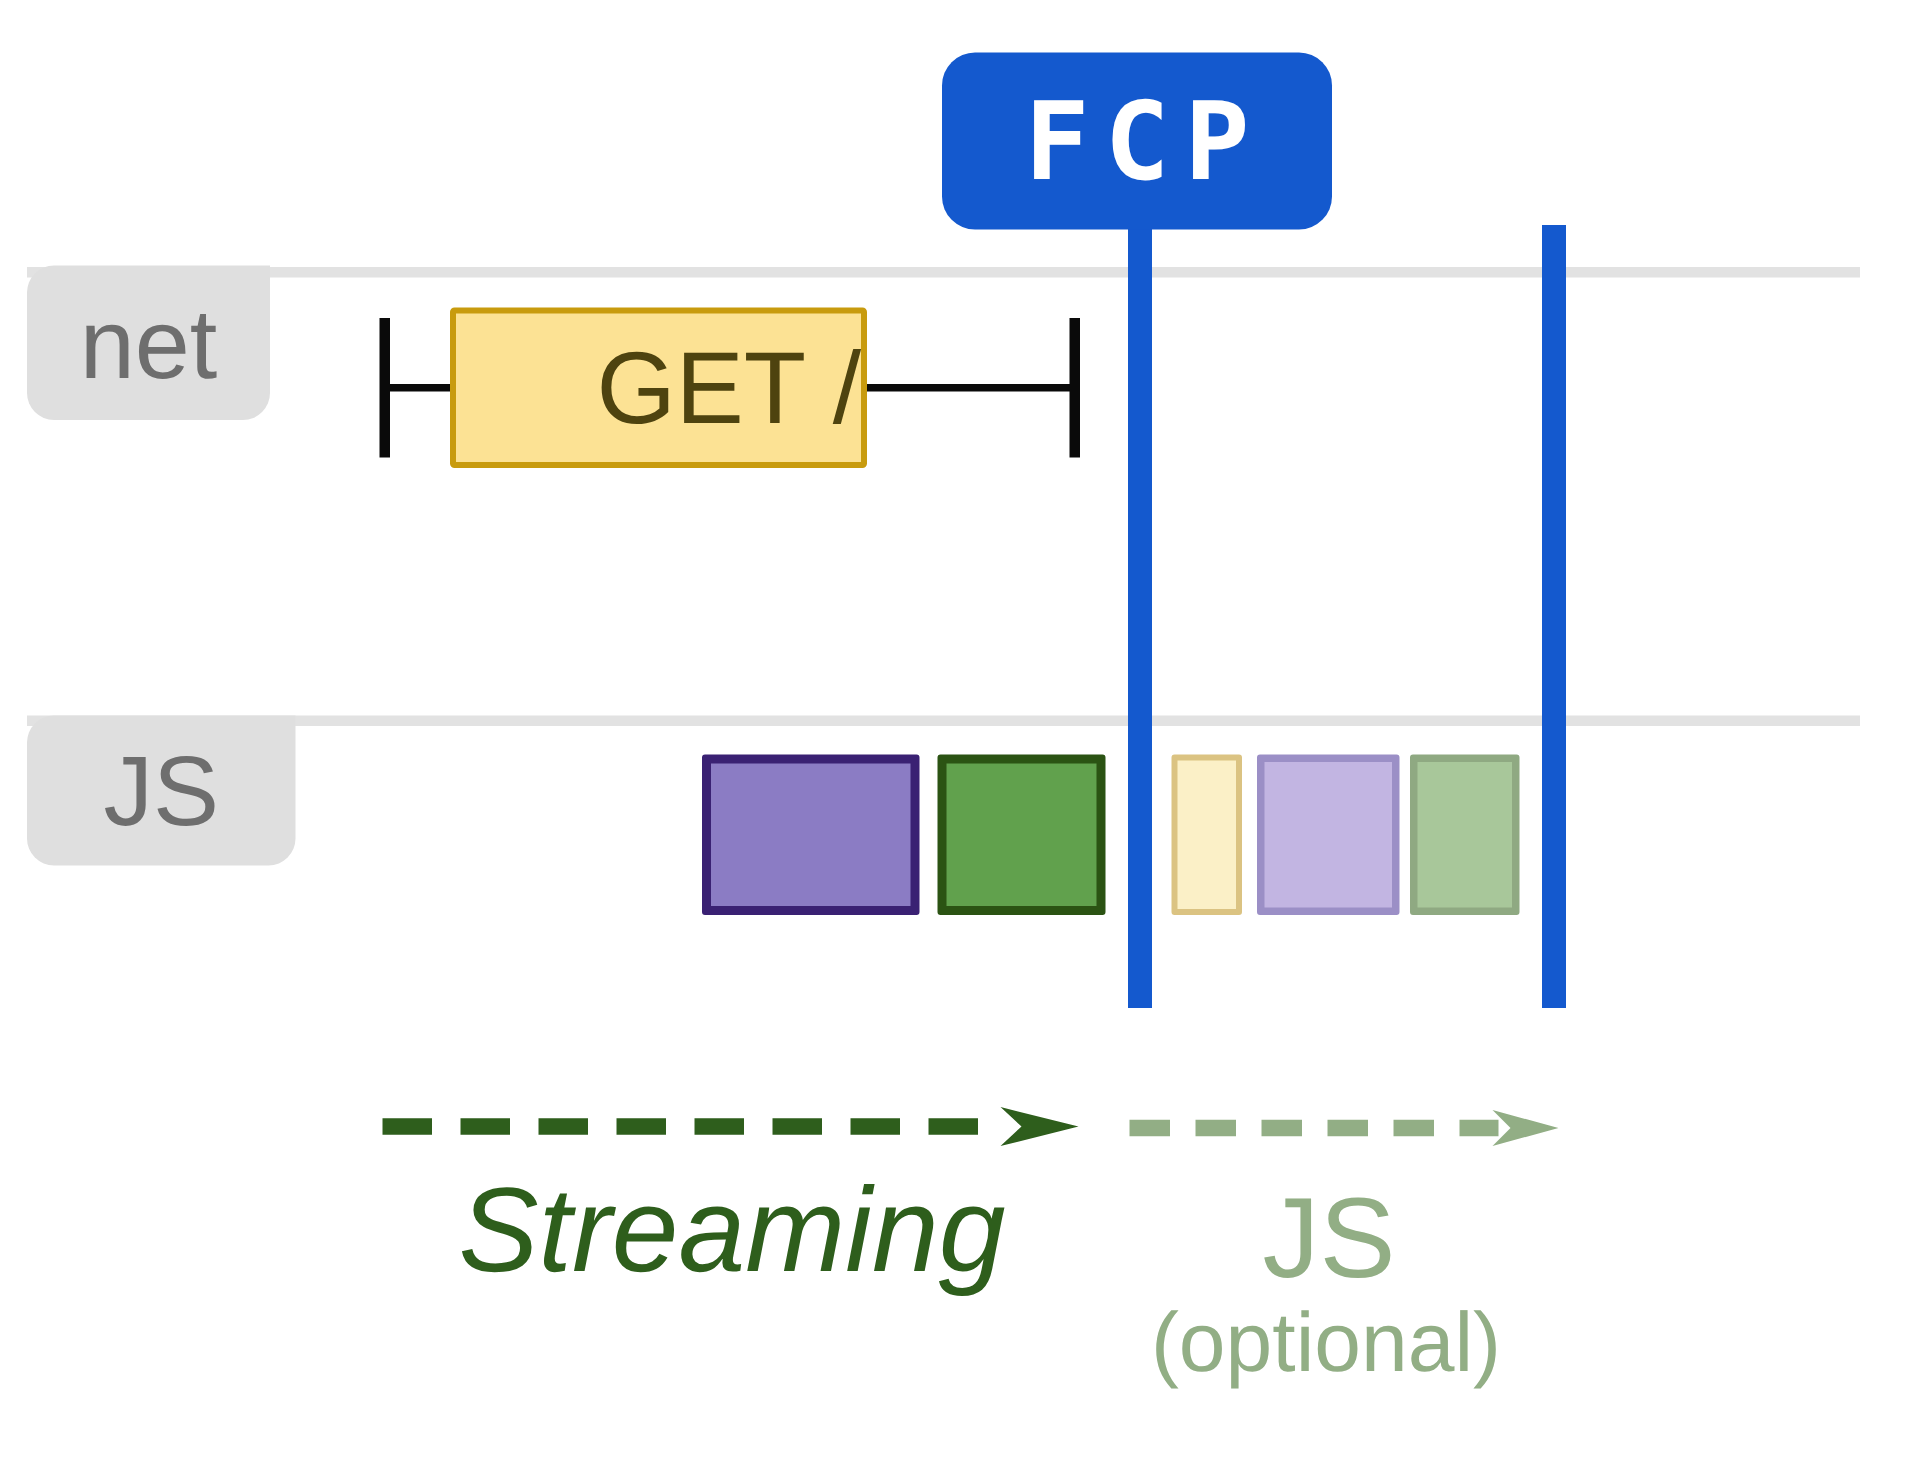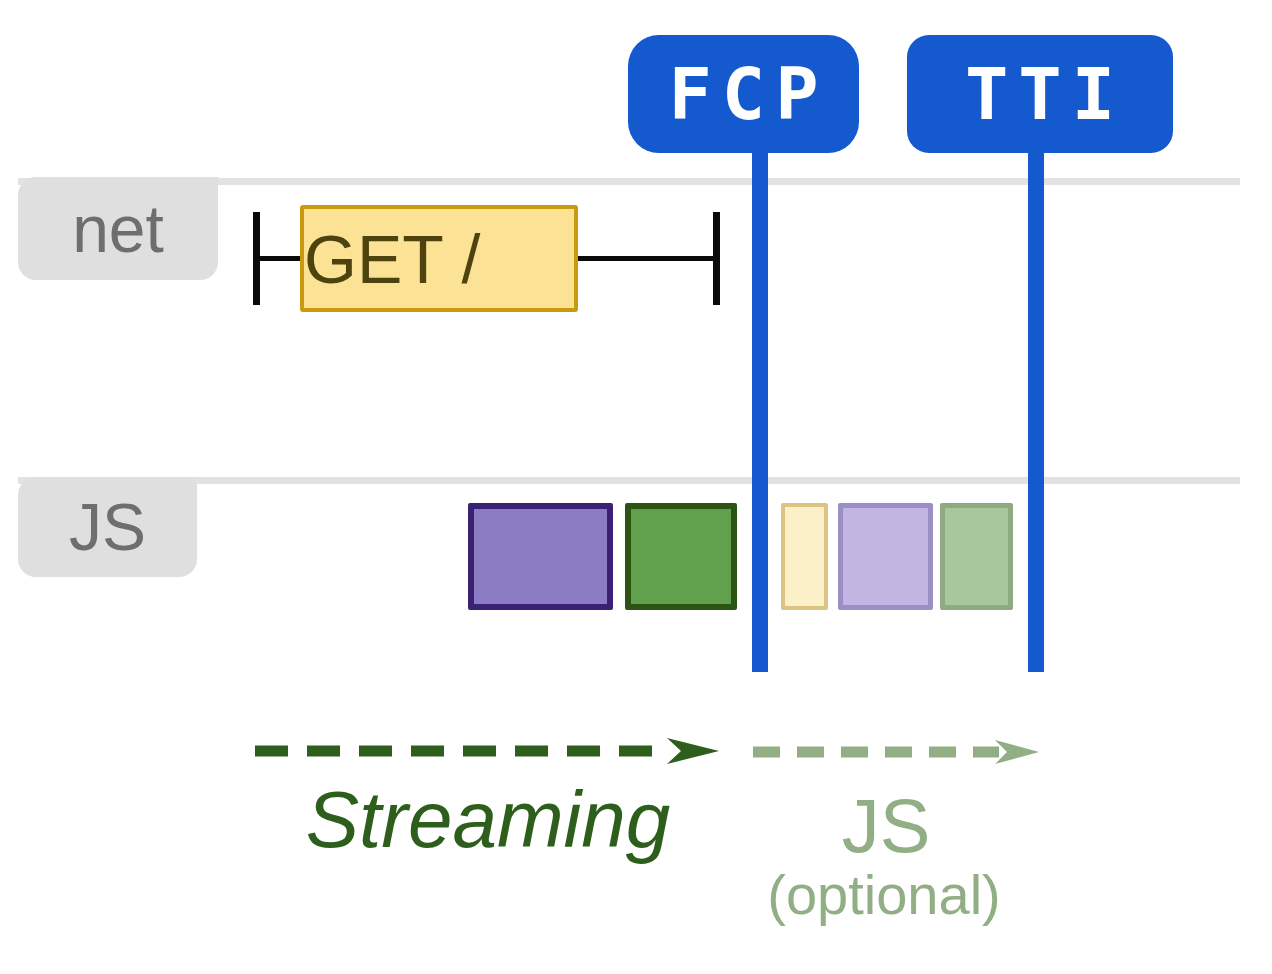--- a/index.html
+++ b/index.html
@@ -70,21 +70,21 @@
     left: 300px;
     top: 205px;
     width: 278px;
     height: 107px;
     box-sizing: border-box;
     background: var(--request-fill, #FCE294);
     border: 4px solid var(--request-border, #C89B0E);
     border-radius: 3px;
     display: flex;
     align-items: center;
-    justify-content: flex-start;
+    justify-content: flex-end;
     color: var(--request-text, #4E430F);
     font-size: 68px;
   }
 
   
   .task {
     top: 503px;
     height: 107px;
     box-sizing: border-box;
     border-radius: 2px;
@@ -110,28 +110,25 @@
 <body>
 
 <div class="stage">
 
   <div class="abs lane-line" style="top:178px;"></div>
   <div class="abs lane-line" style="top:477px;"></div>
 
   <div class="abs marker-line" style="left:752px;"></div>
   <div class="abs marker-line" style="left:1028px;"></div>
 
-  <div class="abs badge" style="left:628px; width:231px;border-radius:31px;">
+  <div class="abs badge" style="left:628px; width:260px;">
     <span>FCP</span>
   </div>
-  <div class="abs badge" style="left:907px; width:266px;">
-    <span>TTI</span>
-  </div>
 
-  <div class="abs lane-tab" style="top:177px; width:200px; height:103px;">
+  <div class="abs lane-tab" style="top:177px; width:162px; height:103px;">
     <span>net</span>
   </div>
   <div class="abs lane-tab" style="top:477px; width:179px; height:100px;">
     <span>JS</span>
   </div>
 
   <div class="abs req-line" style="left:256px; width:462px;"></div>
   <div class="abs tick" style="left:253px;"></div>
   <div class="abs tick" style="left:713px;"></div>
   <div class="abs req-box">

